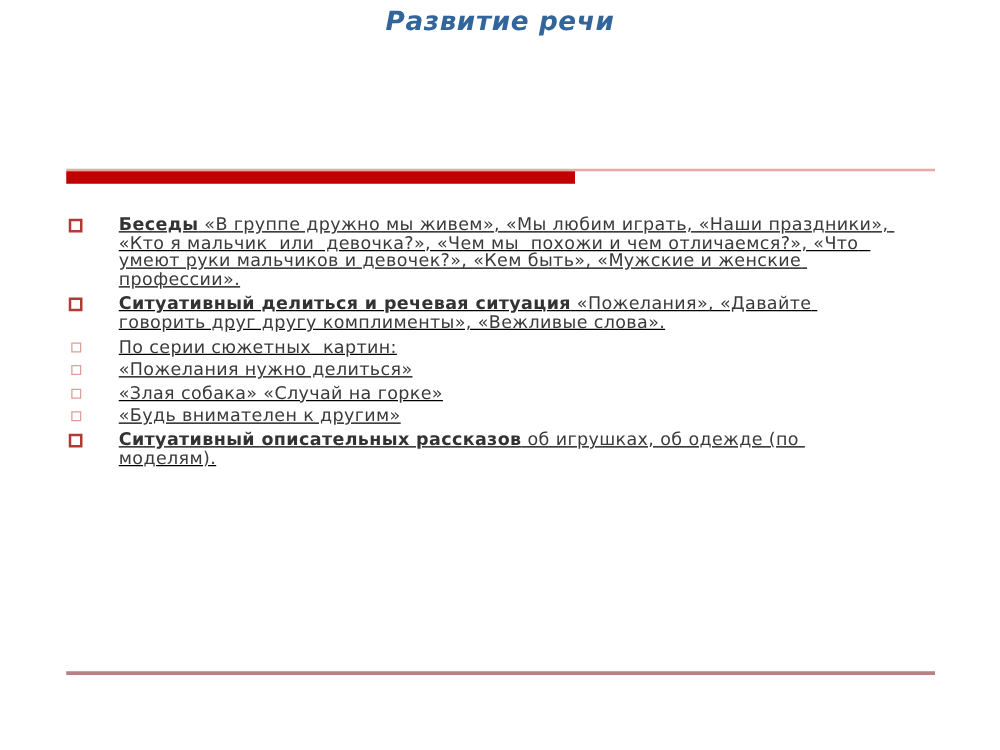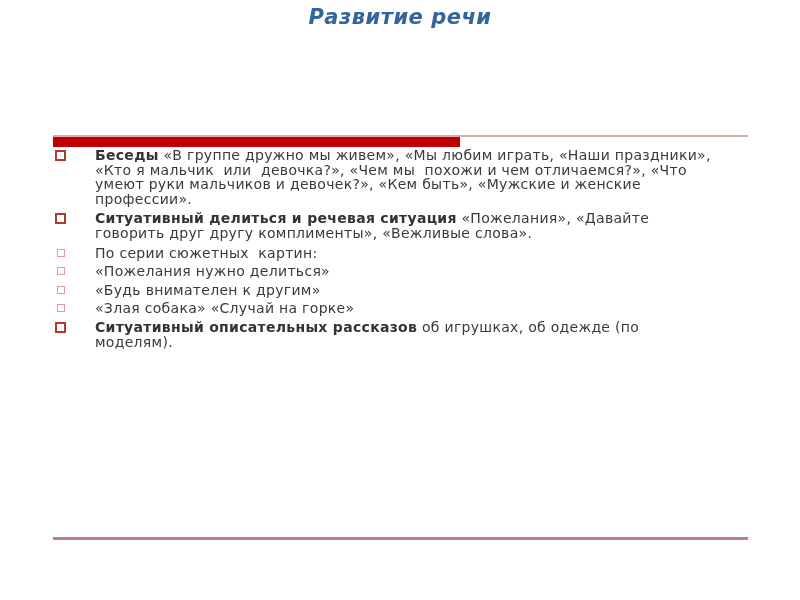--- a/index.html
+++ b/index.html
@@ -39,25 +39,26 @@
     position: absolute;
     left: 53px;
     top: 137px;
     width: 407px;
     height: 10px;
     background: #C00000;
   }
   .bullet-list {
     position: absolute;
     left: 55px;
-    top: 148px;
+    top: 173px;
     width: 660px;
     margin: 0;
     padding: 0;
     list-style: none;
+    text-decoration: underline;
   }
   .bullet-list li {
     position: relative;
     padding-left: 40px;
     font-size: 14px;
     line-height: 14.6px;
     letter-spacing: 0.3px;
     color: #3A3A3A;
     white-space: pre-wrap;
   }
@@ -99,19 +100,19 @@
   <div class="slide-title">Развитие речи</div>
 
   <div class="thin-line"></div>
   <div class="red-bar"></div>
 
   <ul class="bullet-list" id="bullet-list">
       <li class="major"><span class="sq-bullet"></span><span class="lead-bold">Беседы</span><span> «В группе дружно мы живем», «Мы любим играть, «Наши праздники», «Кто я мальчик  или  девочка?», «Чем мы  похожи и чем отличаемся?», «Что  умеют руки мальчиков и девочек?», «Кем быть», «Мужские и женские профессии».</span></li>
       <li class="major"><span class="sq-bullet"></span><span class="lead-bold">Ситуативный делиться и речевая ситуация</span><span> «Пожелания», «Давайте говорить друг другу комплименты», «Вежливые слова».</span></li>
       <li class="minor"><span class="sq-bullet"></span><span>По серии сюжетных  картин:</span></li>
       <li class="minor"><span class="sq-bullet"></span><span>«Пожелания нужно делиться»</span></li>
+      <li class="minor"><span class="sq-bullet"></span><span>«Злая собака» «Случай на горке»</span></li>
       <li class="minor"><span class="sq-bullet"></span><span>«Будь внимателен к другим»</span></li>
-      <li class="minor"><span class="sq-bullet"></span><span>«Злая собака» «Случай на горке»</span></li>
       <li class="major"><span class="sq-bullet"></span><span class="lead-bold">Ситуативный описательных рассказов</span><span> об игрушках, об одежде (по моделям).</span></li>
     </ul>
 
   <div class="bottom-line"></div>
 </div>
 
 </body></html>

